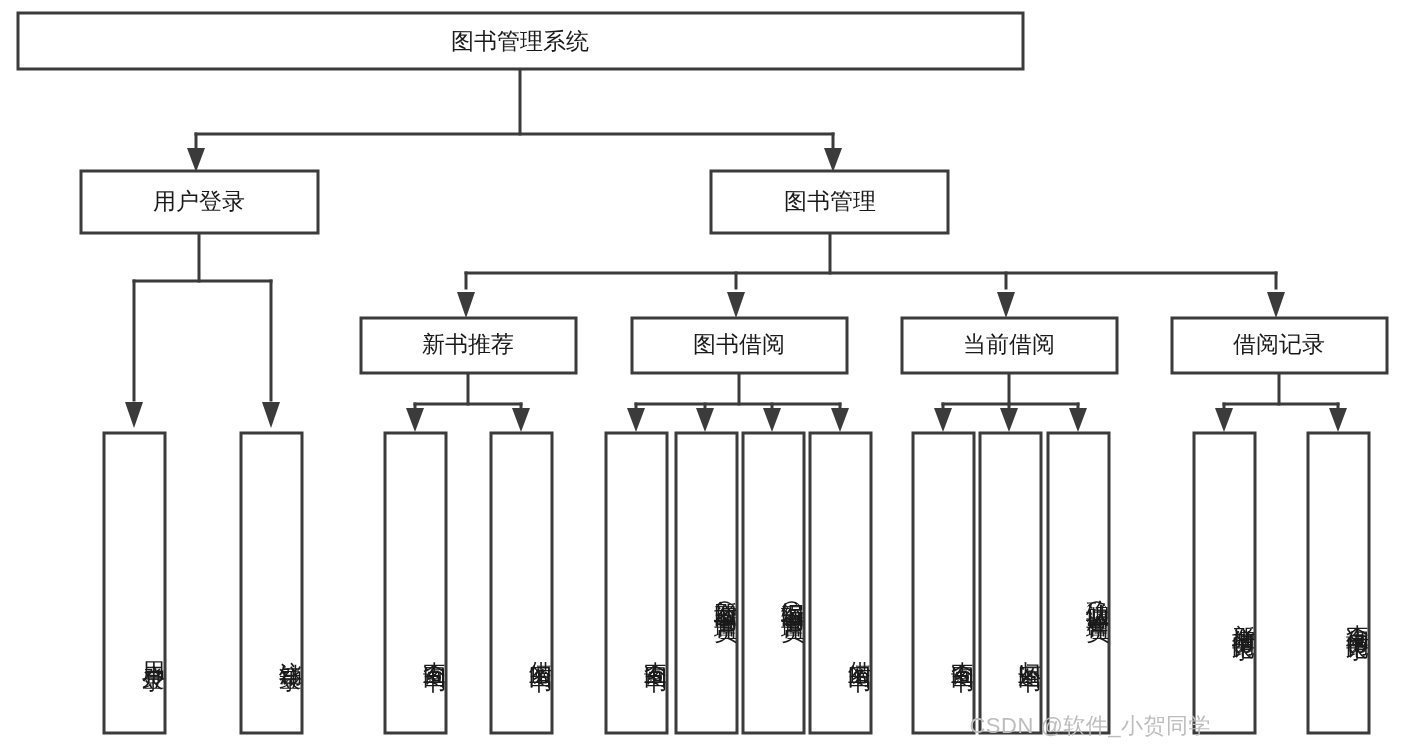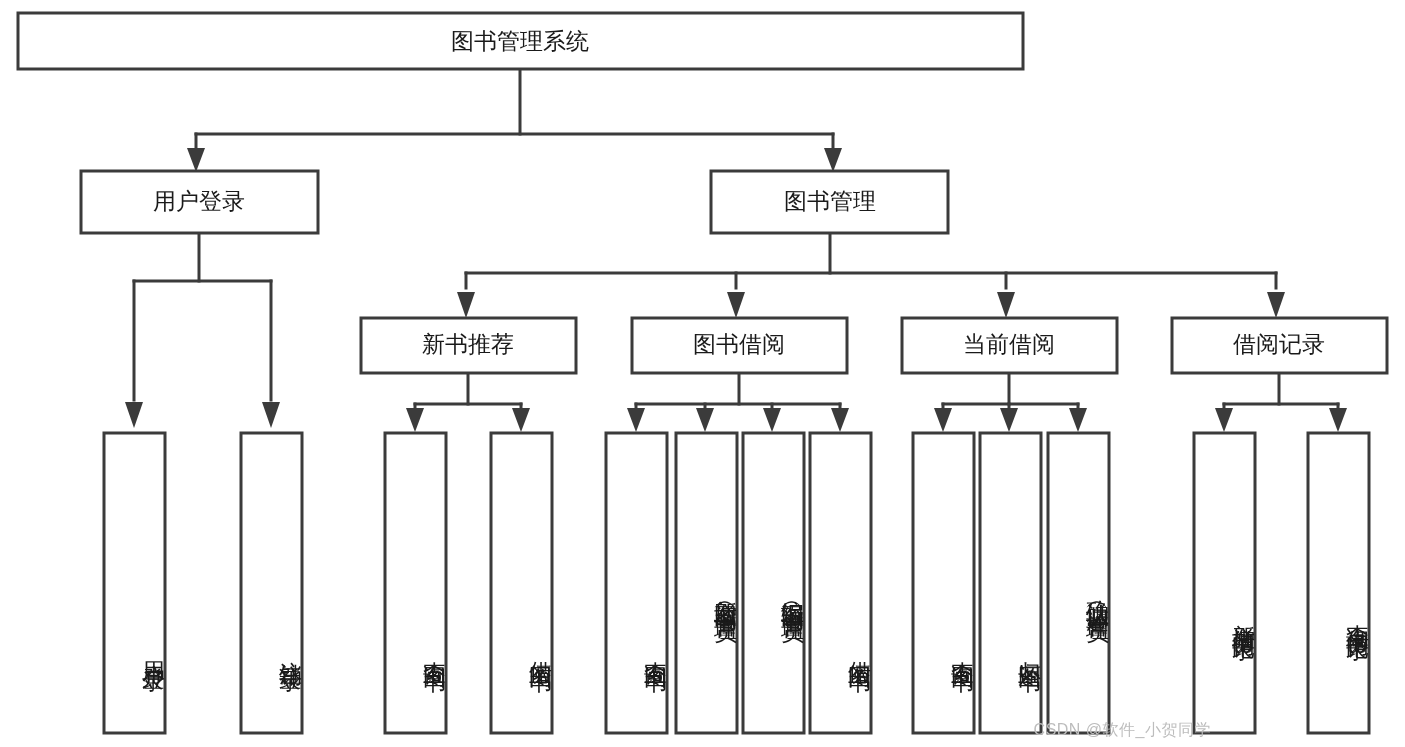--- a/index.html
+++ b/index.html
@@ -63,21 +63,21 @@
     align-items: flex-start;
     justify-content: center;
     text-align: center;
     pointer-events: none;
   }
   .watermark {
     position: absolute;
     right: 8px;
     bottom: 6px;
     font-family: "Liberation Sans", "DejaVu Sans", sans-serif;
-    font-size: 16px;
+    font-size: 22px;
     color: #bdbdbd;
     white-space: nowrap;
     letter-spacing: 0.5px;
   }
 </style>
 </head>
 <body>
 
 <div id="diagram-root">
 

